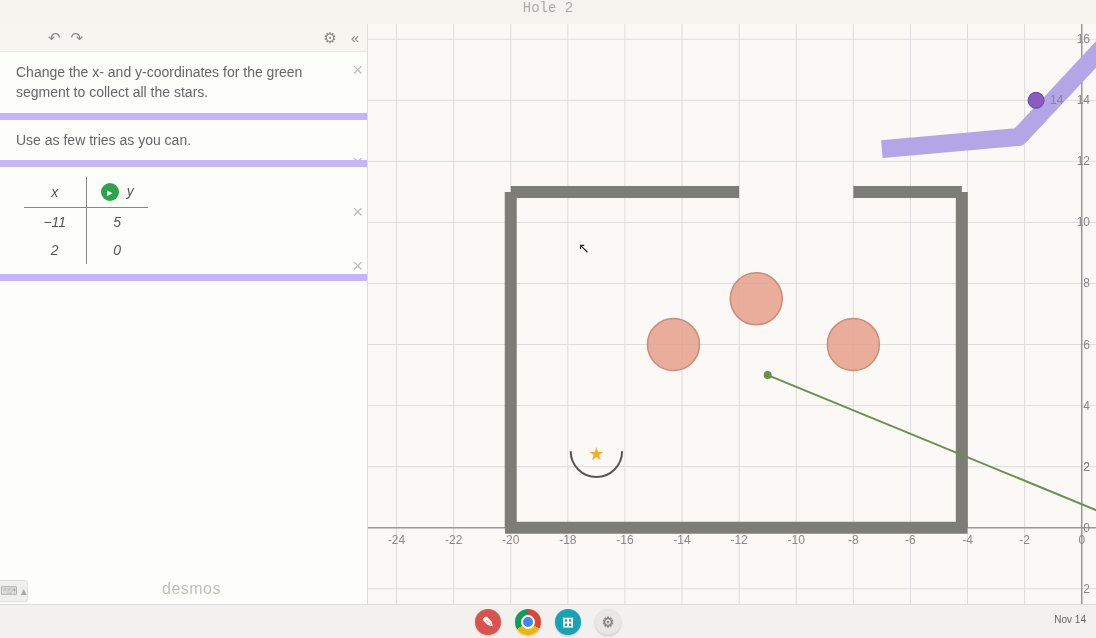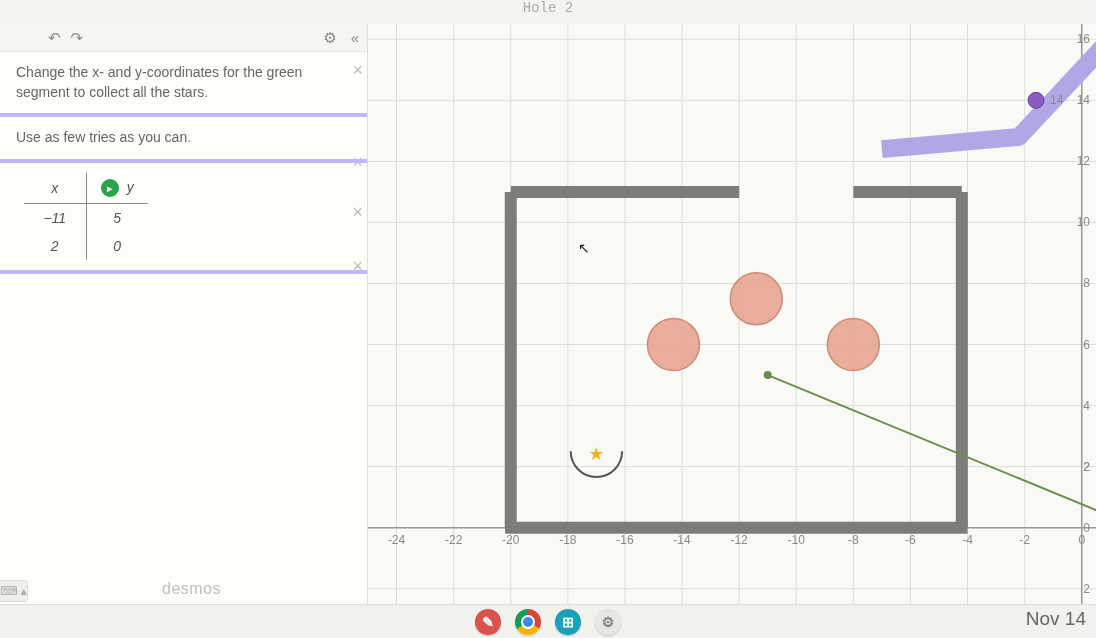--- a/index.html
+++ b/index.html
@@ -51,21 +51,21 @@
       padding: 0 8px;
       border-bottom: 1px solid #e8e8e3;
       background: #f7f5f0;
     }
     .sidebar-toolbar .spacer { flex: 1; }
     .sidebar-toolbar .undo-icons { display:flex; gap:10px; color:#ccc; padding-left:40px;}
     .icon-btn { color:#888; font-size:15px; cursor:pointer; }
     .expr-row {
       display: flex;
       align-items: flex-start;
-      border-bottom: 4px solid #c4b5fd;
+      border-bottom: 7px solid #c4b5fd;
       position: relative;
       min-height: 46px;
       padding: 10px 10px 10px 16px;
     }
     .expr-row .text {
       color: #666;
       font-size: 14px;
       line-height: 1.45;
       flex: 1;
     }
@@ -150,21 +150,21 @@
       font-size:14px;font-weight:bold;color:#fff;
       box-shadow: 0 1px 2px rgba(0,0,0,0.2);
     }
     .task-red { background:#d9534f; }
     .task-chrome { background: conic-gradient(#db4437 0 33%, #f4b400 33% 66%, #0f9d58 66% 100%); position:relative;}
     .task-chrome::after{content:'';position:absolute;width:10px;height:10px;background:#4285f4;border:2px solid #fff;border-radius:50%;}
     .task-teal { background:#17a2b8; }
     .task-settings { background:#e8e8e3; color:#888; }
     .clock {
       position:absolute; right:10px; bottom:0; height:38px;
-      display:flex; align-items:center; color:#666; font-size:19px;
+      display:flex; align-items:center; color:#666; font-size:10px;
     }
     .axis-label { fill:#888; font-size:12px; font-family:Arial; }
     .cursor-ptr{position:absolute;font-size:14px;color:#222;}
   </style>
 </head>
 <body>
 
 <div class="app-header">
   <span class="chart-title-partial">Hole 2</span>
 </div>

